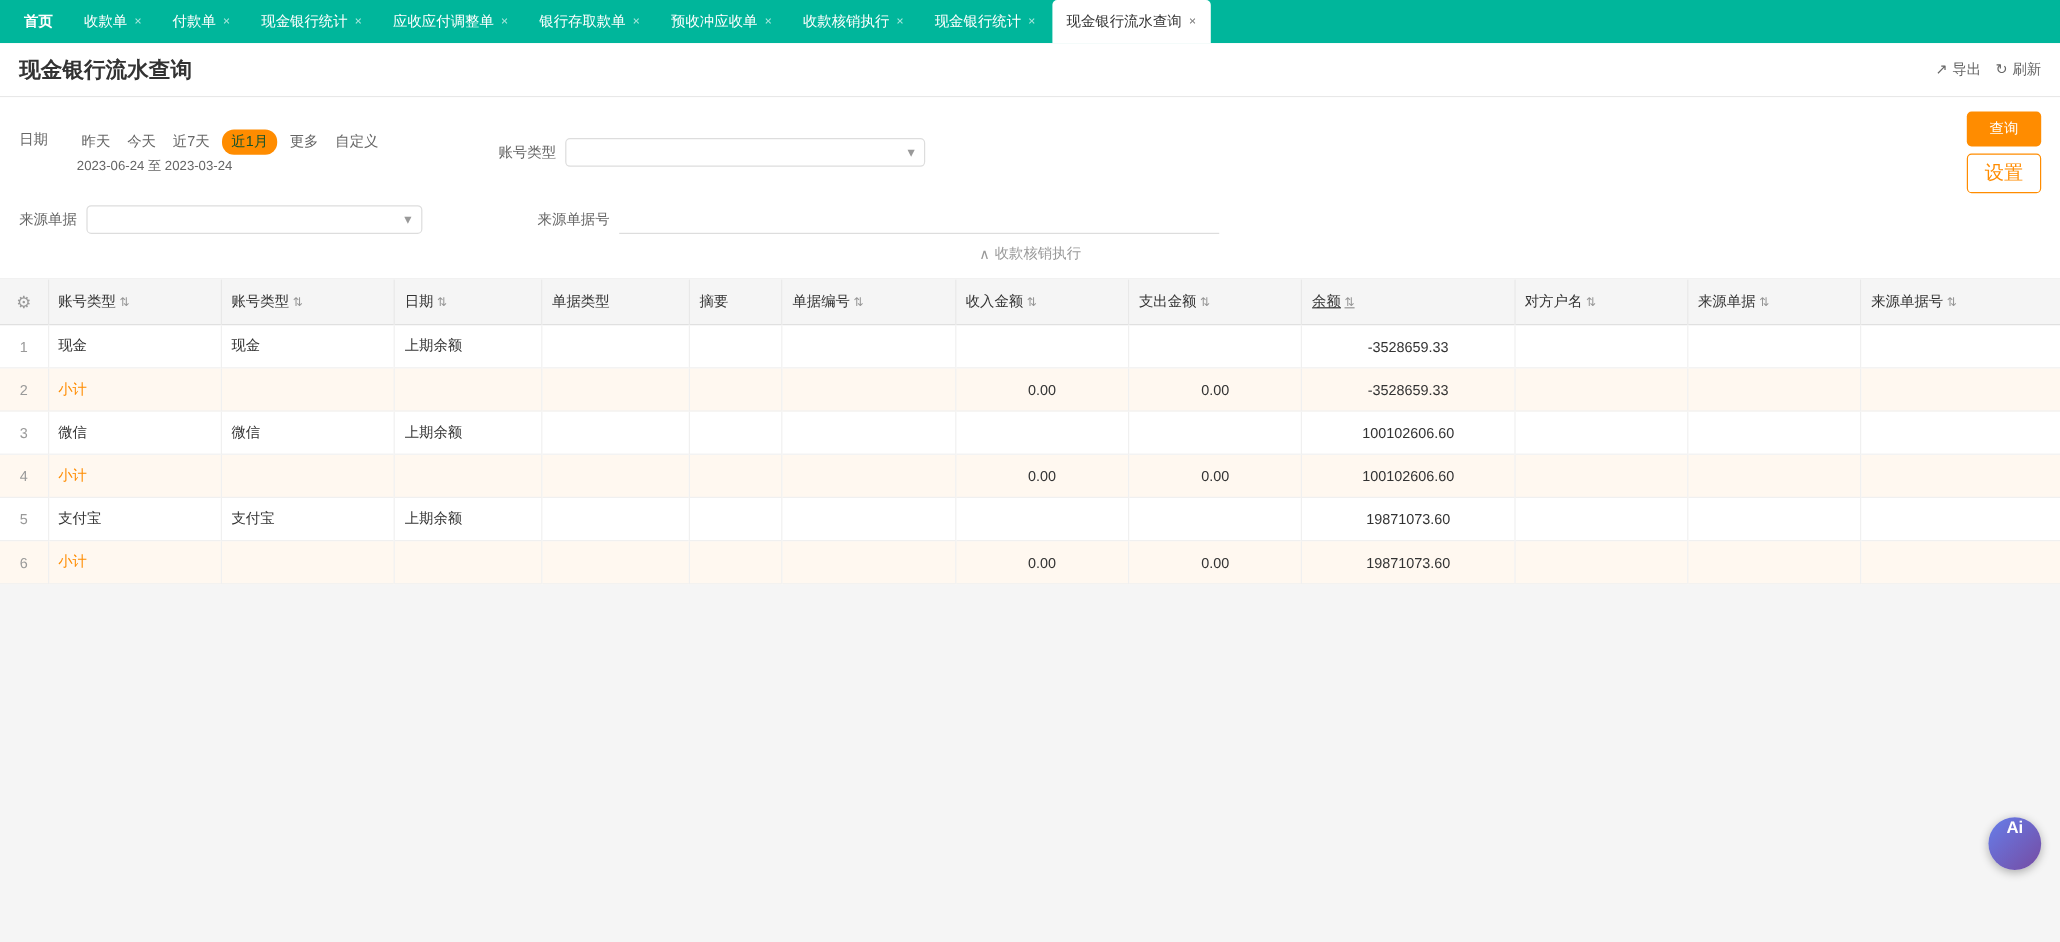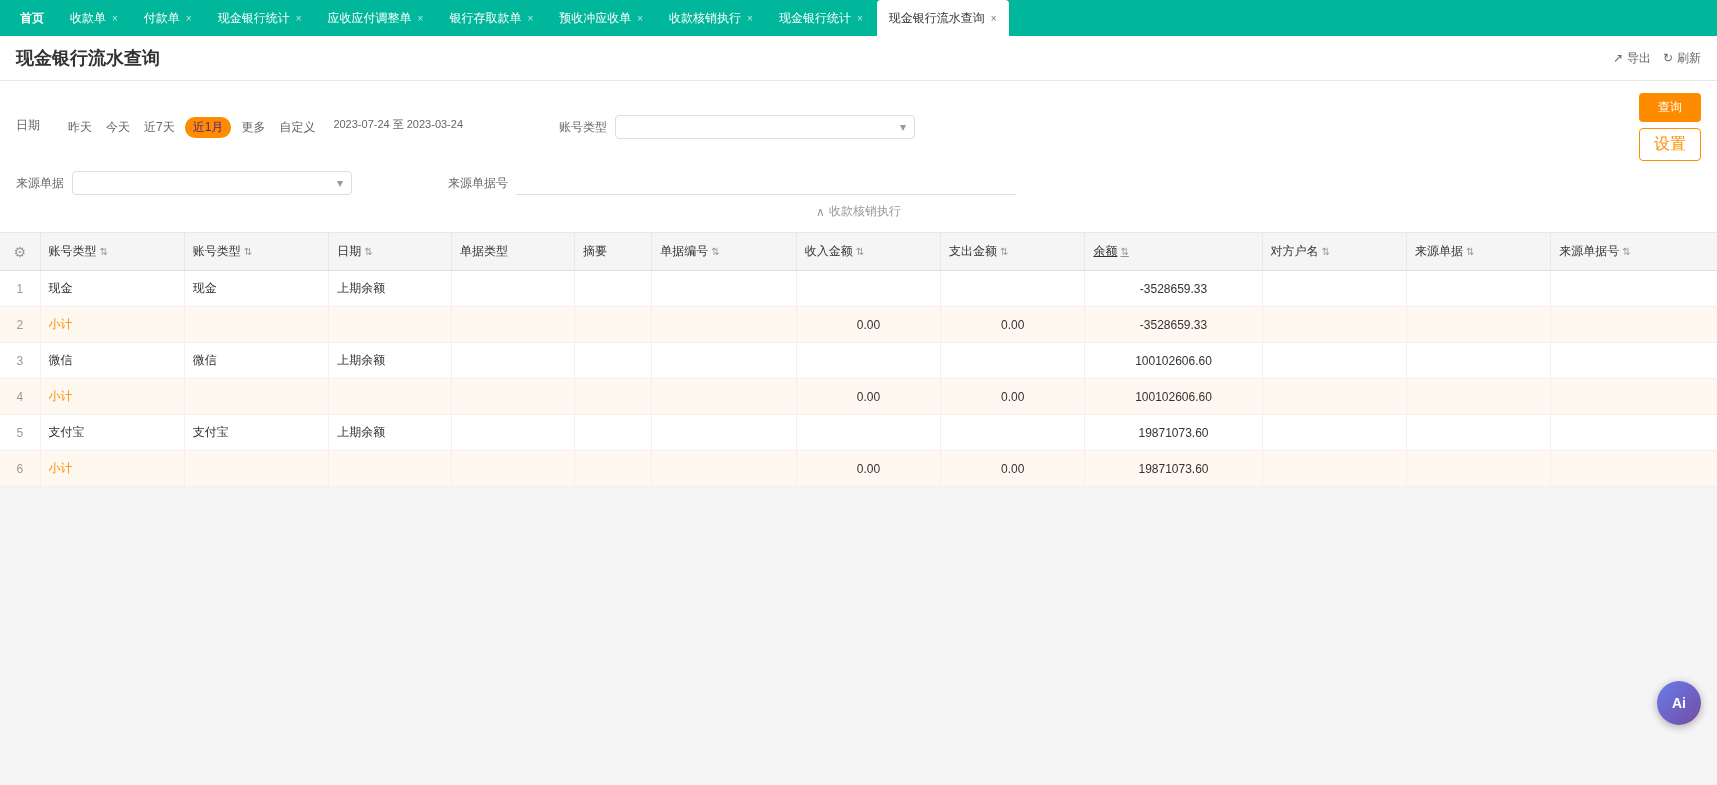--- a/index.html
+++ b/index.html
@@ -84,21 +84,21 @@
     }
     .date-opt {
       color: #666;
       cursor: pointer;
       font-size: 12px;
       padding: 2px 4px;
       border-radius: 3px;
     }
     .date-opt.active-orange {
       background: #ff8c00;
-      color: #4c1d95;
+      color: #14532d;
       border-radius: 10px;
       padding: 2px 8px;
     }
     .date-range {
       color: #666;
       font-size: 11px;
     }
     .filter-select {
       display: flex;
       align-items: center;
@@ -217,21 +217,21 @@
     .ai-badge {
       position: fixed;
       right: 16px;
       bottom: 60px;
       background: linear-gradient(135deg, #667eea 0%, #764ba2 100%);
       color: white;
       border-radius: 50%;
       width: 44px;
       height: 44px;
       display: flex;
-      align-items: center;
+      align-items: flex-start;
       justify-content: center;
       font-size: 14px;
       font-weight: bold;
       box-shadow: 0 2px 8px rgba(0,0,0,0.3);
       cursor: pointer;
     }
   </style>
 </head>
 <body>
 
@@ -289,30 +289,30 @@
       <span>刷新</span>
     </div>
   </div>
 </div>
 
 <div class="filter-area">
   <div class="filter-row">
 
     <div style="display:flex;align-items:flex-start;gap:8px;flex:0 0 auto;">
       <span class="filter-label">日期</span>
-      <div style="display:flex;flex-direction:row;gap:14px;">
+      <div style="display:flex;flex-direction:column;gap:2px;">
         <div class="date-options">
           <span class="date-opt">昨天</span>
           <span class="date-opt">今天</span>
           <span class="date-opt">近7天</span>
           <span class="date-opt active-orange">近1月</span>
           <span class="date-opt">更多</span>
           <span class="date-opt">自定义</span>
         </div>
-        <span class="date-range">2023-07-24 至 2023-03-24</span>
+        <span class="date-range">2023-06-24 至 2023-03-24</span>
       </div>
     </div>
 
     <div style="display:flex;align-items:center;gap:8px;flex:1;margin-left:80px;">
       <span class="filter-label">账号类型</span>
       <div class="filter-select" style="flex:1;max-width:300px;">
         <span class="filter-select-text"></span>
         <span style="color:#999;">▾</span>
       </div>
     </div>

